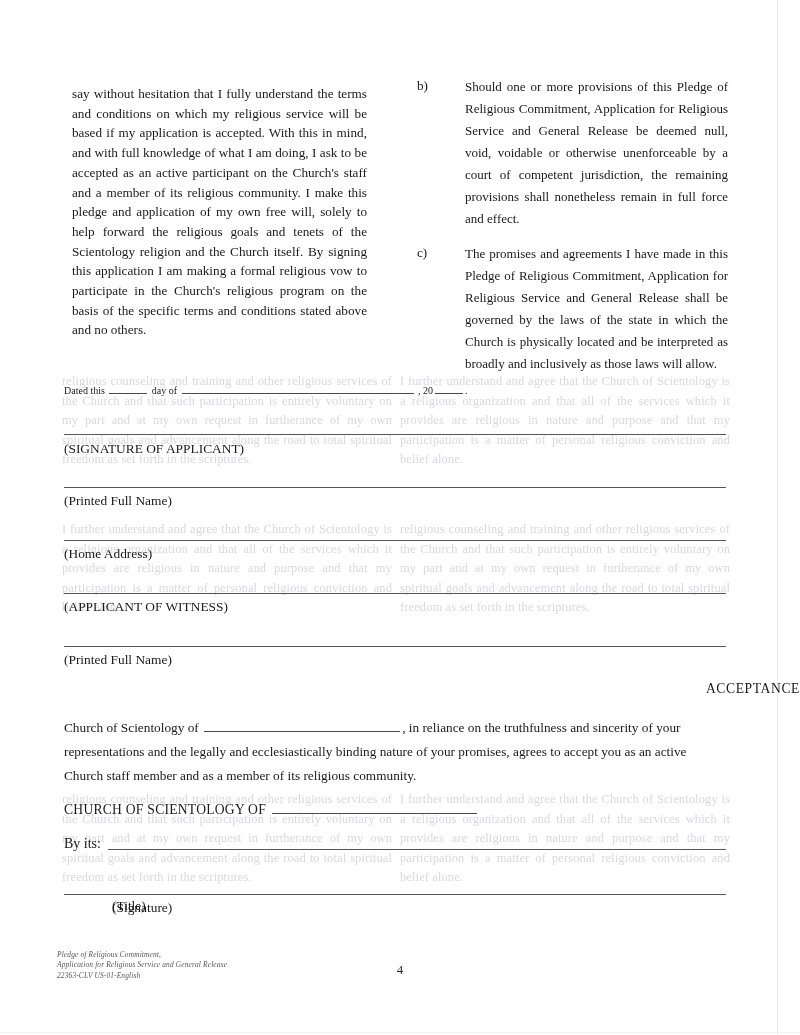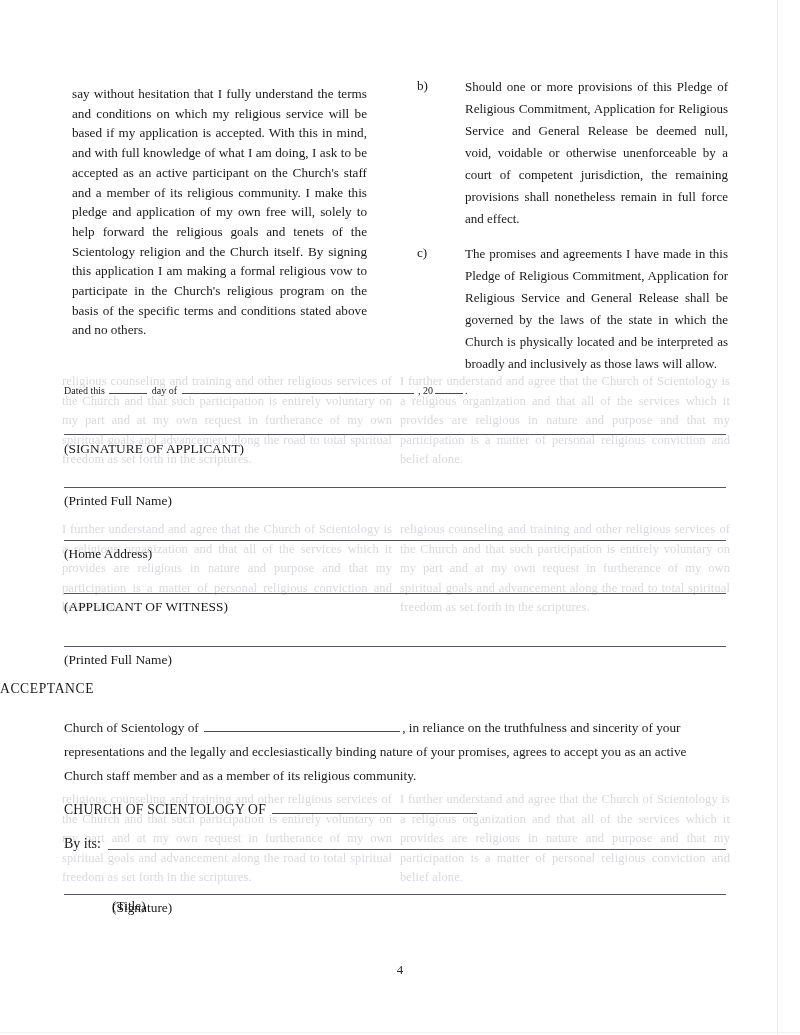--- a/index.html
+++ b/index.html
@@ -131,21 +131,21 @@
     white-space: nowrap;
     text-align: center;
   }
 
   
   .acceptance-title {
     position: absolute;
     left: 0;
     top: 681px;
     width: 800px;
-    text-align: left;
+    text-align: right;
     font-size: 13.6px;
     letter-spacing: .6px;
   }
   .acceptance-body {
     position: absolute;
     left: 64px;
     top: 716px;
     width: 662px;
     font-size: 13.3px;
     line-height: 24px;
@@ -288,16 +288,21 @@
     <span class="fill w-churchname"></span>
   </div>
 
   <div class="byits">By its:</div>
   <div class="rule-title"></div>
   <div class="caption-indent" style="top:898px;">(Title)</div>
 
   <div class="rule-sig"></div>
   <div class="caption-indent" style="top:900px;">(Signature)</div>
 
+  <div class="footer">
+    <div>Pledge of Religious Commitment,</div>
+    <div>Application for Religious Service and General Release</div>
+    <div>22363-CLV US-01-English</div>
+  </div>
 
   <div class="page-number">4</div>
 
 </div>
 
 </body></html>

